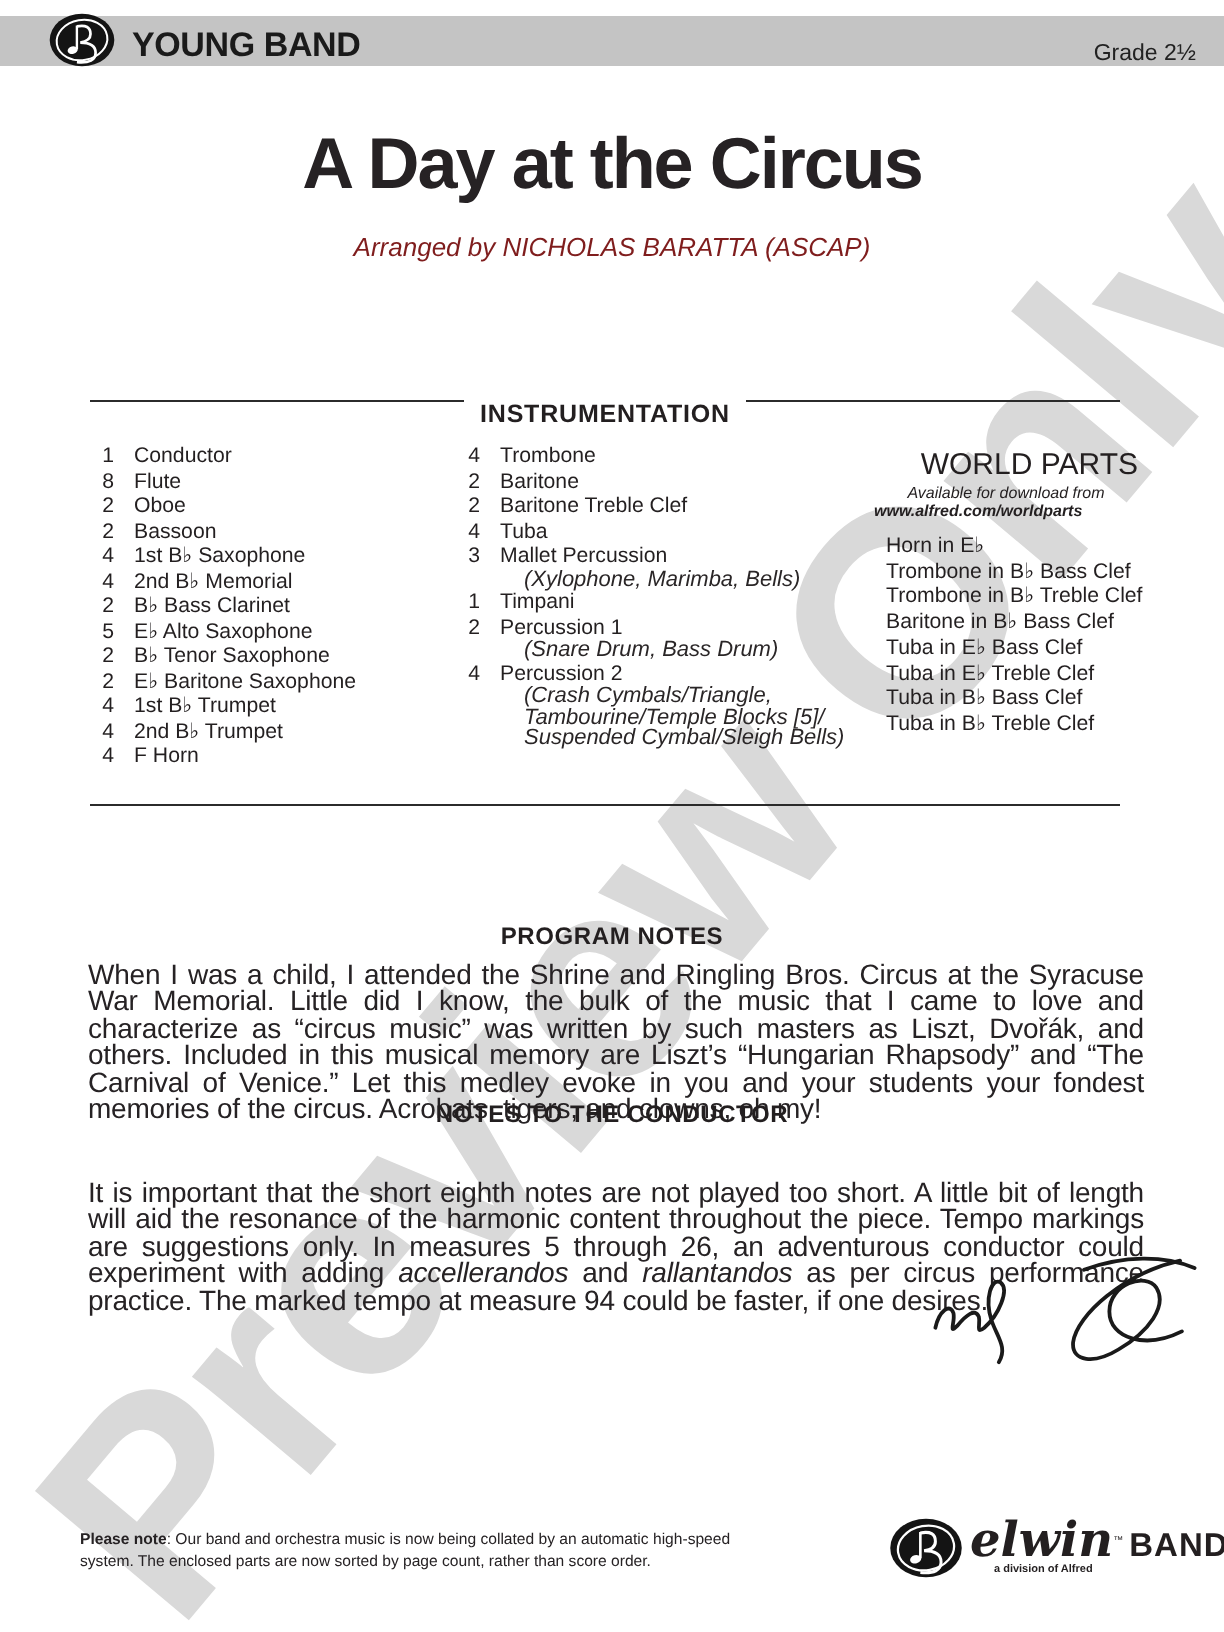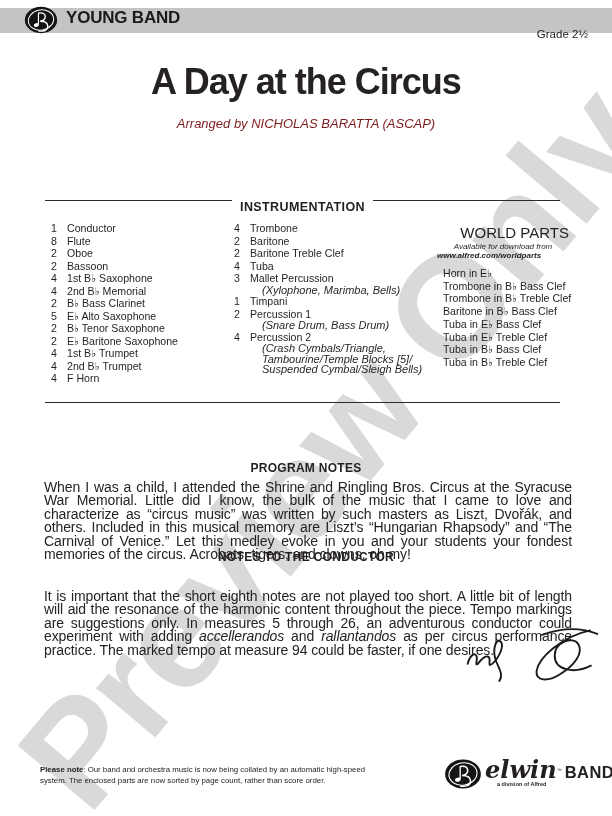--- a/index.html
+++ b/index.html
@@ -29,25 +29,25 @@
     color:var(--watermark-gray);
     transform:rotate(-50deg);
     z-index:0;
     user-select:none;
   }
   .content{position:absolute;inset:0;z-index:1;}
   
   .topbar{
     position:absolute;left:0;top:8px;width:612px;height:25px;
     background:var(--bar-gray);
-    display:flex;align-items:flex-start;flex-direction:column;
+    display:flex;align-items:flex-end;
   }
   .blogo{position:absolute;left:24px;top:-3px;width:34px;height:30px;}
   .series{margin-left:66px;font-size:17px;font-weight:bold;letter-spacing:-0.2px;color:#1a1a1a;}
-  .grade{margin-left:auto;margin-right:24px;font-size:11.5px;color:#222;}
+  .grade{margin-left:auto;margin-right:14px;font-size:11.5px;color:#222;}
   
   .title{
     position:absolute;left:0;top:64px;width:612px;margin:0;
     text-align:center;font-size:36px;line-height:36px;
     font-weight:bold;letter-spacing:-1px;color:#262224;
   }
   .byline{
     position:absolute;left:0;top:116px;width:612px;
     text-align:center;font-style:italic;font-size:13px;color:#7f1d1d;
   }

